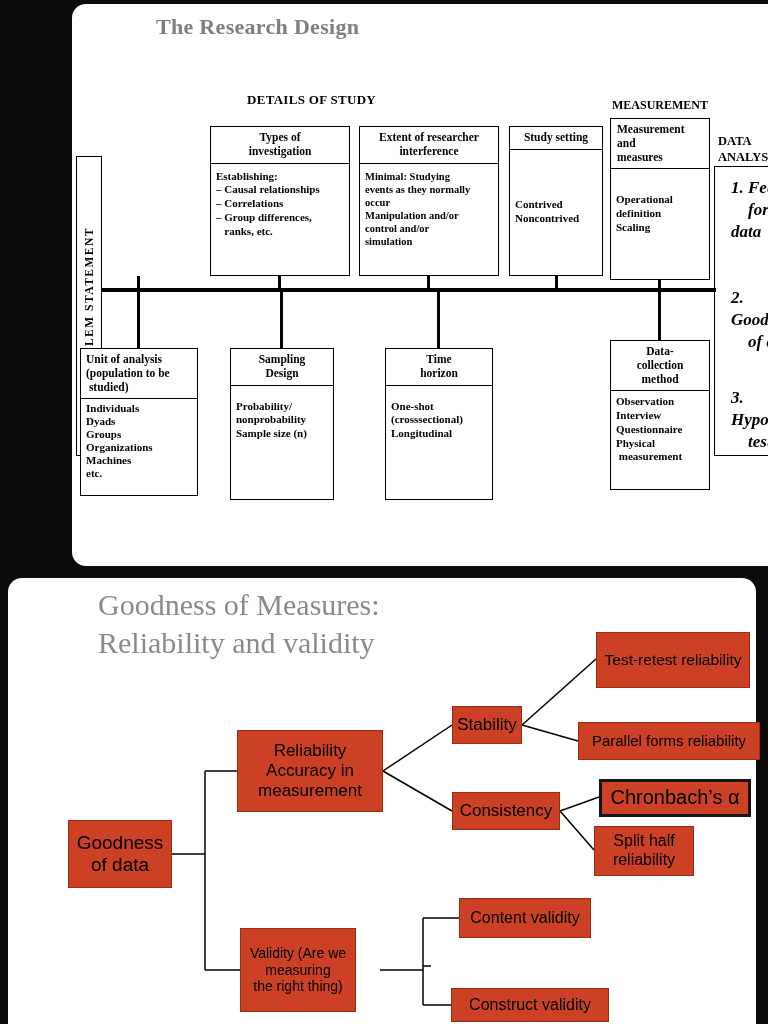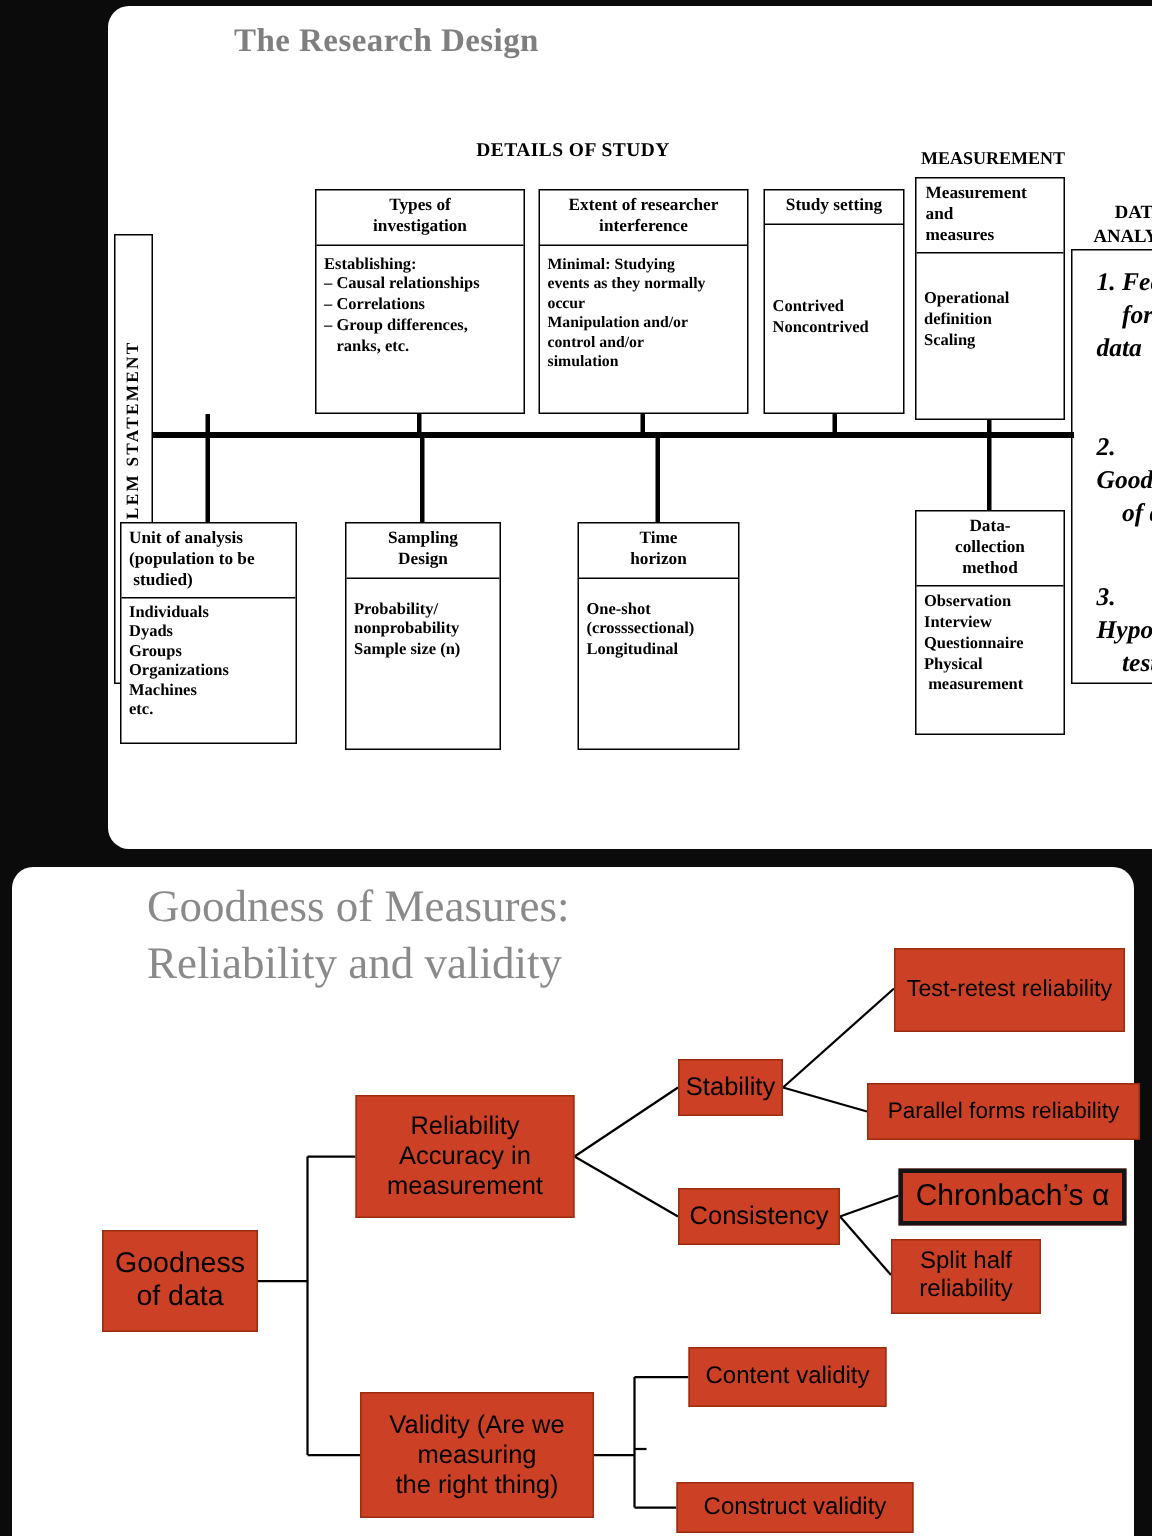--- a/index.html
+++ b/index.html
@@ -10,21 +10,21 @@
   }
   .slide { position:absolute; background:#ffffff; }
   #slide1 { left:30px; top:4px; width:728px; height:562px; border-radius:14px;margin-left:42px; }
   #slide2 { left:8px; top:578px; width:748px; height:446px; border-radius:14px 14px 0 0; }
 
   
   .s1-title {
     position:absolute; left:84px; top:10px;
     font-size:22px; font-weight:bold; color:#7f7f7f; letter-spacing:0.3px;
   }
-  .col-header { position:absolute; font-weight:bold; text-align:center; white-space:pre-line; color:#000; }
+  .col-header { position:absolute; font-weight:bold; white-space:pre-line; color:#000; }
   #hdr-details { left:175px; top:88px; width:270px; font-size:13px; letter-spacing:0.3px; }
   #hdr-measurement { left:540px; top:94px; width:100px; font-size:12px; }
   #hdr-data-analysis { left:646px; top:130px; width:84px; font-size:12.5px; line-height:1.25; }
 
   .dbox { position:absolute; border:1.5px solid #000; background:#fff; box-sizing:border-box; }
   .dbox .t {
     font-weight:bold; font-size:11.5px; text-align:center; padding:4px 2px;
     white-space:pre-wrap; line-height:1.2; border-bottom:1.5px solid #000;
   }
   .dbox .b {
@@ -85,21 +85,21 @@
   }
   #s2-connectors { position:absolute; left:0; top:0; pointer-events:none; }
   .node {
     position:absolute; background:#cc4125; border:1px solid #9a2d0f;
     color:#000; font-family:"Liberation Sans", sans-serif;
     display:flex; align-items:center; justify-content:center;
     text-align:center; white-space:pre-line; line-height:1.18; box-sizing:border-box;
   }
   #n-goodness    { left:60px;  top:242px; width:104px; height:68px; font-size:19px; }
   #n-reliability { left:229px; top:152px; width:146px; height:82px; font-size:17px; }
-  #n-validity    { left:232px; top:350px; width:156px; height:84px; font-size:17px; }
+  #n-validity    { left:232px; top:350px; width:116px; height:84px; font-size:14px; }
   #n-stability   { left:444px; top:128px; width:70px;  height:38px; font-size:17px; }
   #n-consistency { left:444px; top:214px; width:108px; height:38px; font-size:17px; }
   #n-testretest  { left:588px; top:54px;  width:154px; height:56px; font-size:15.5px; }
   #n-parallel    { left:570px; top:144px; width:182px; height:38px; font-size:15px; }
   #n-chronbach   { left:591px; top:201px; width:152px; height:38px; font-size:20px; border:3px solid #151515; }
   #n-splithalf   { left:586px; top:248px; width:100px; height:50px; font-size:16px; }
   #n-content     { left:451px; top:320px; width:132px; height:40px; font-size:16px; }
   #n-criterion   { left:423px; top:372px; width:216px; height:33px; font-size:16px; }
   #n-construct   { left:443px; top:410px; width:158px; height:34px; font-size:16px; }
 </style>

